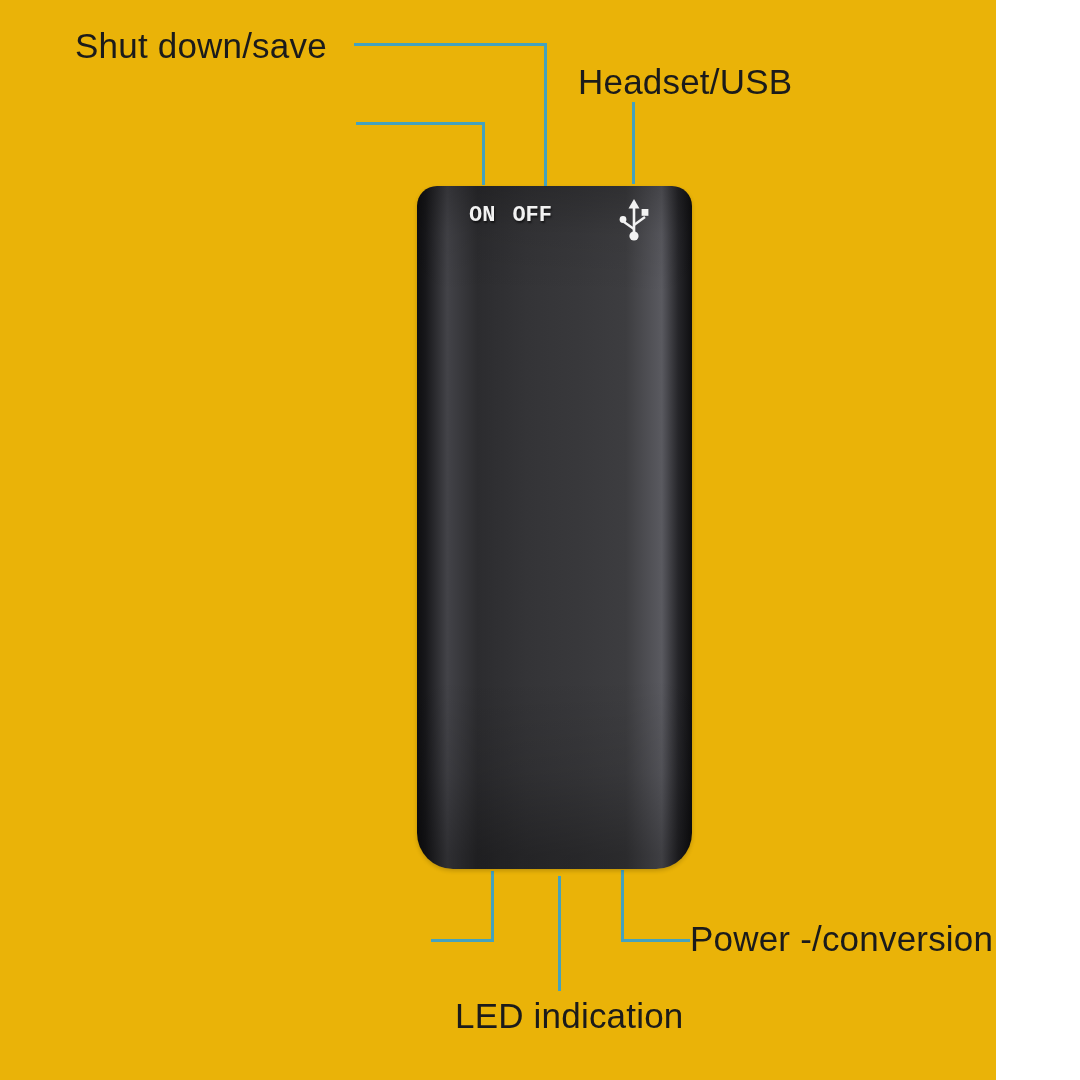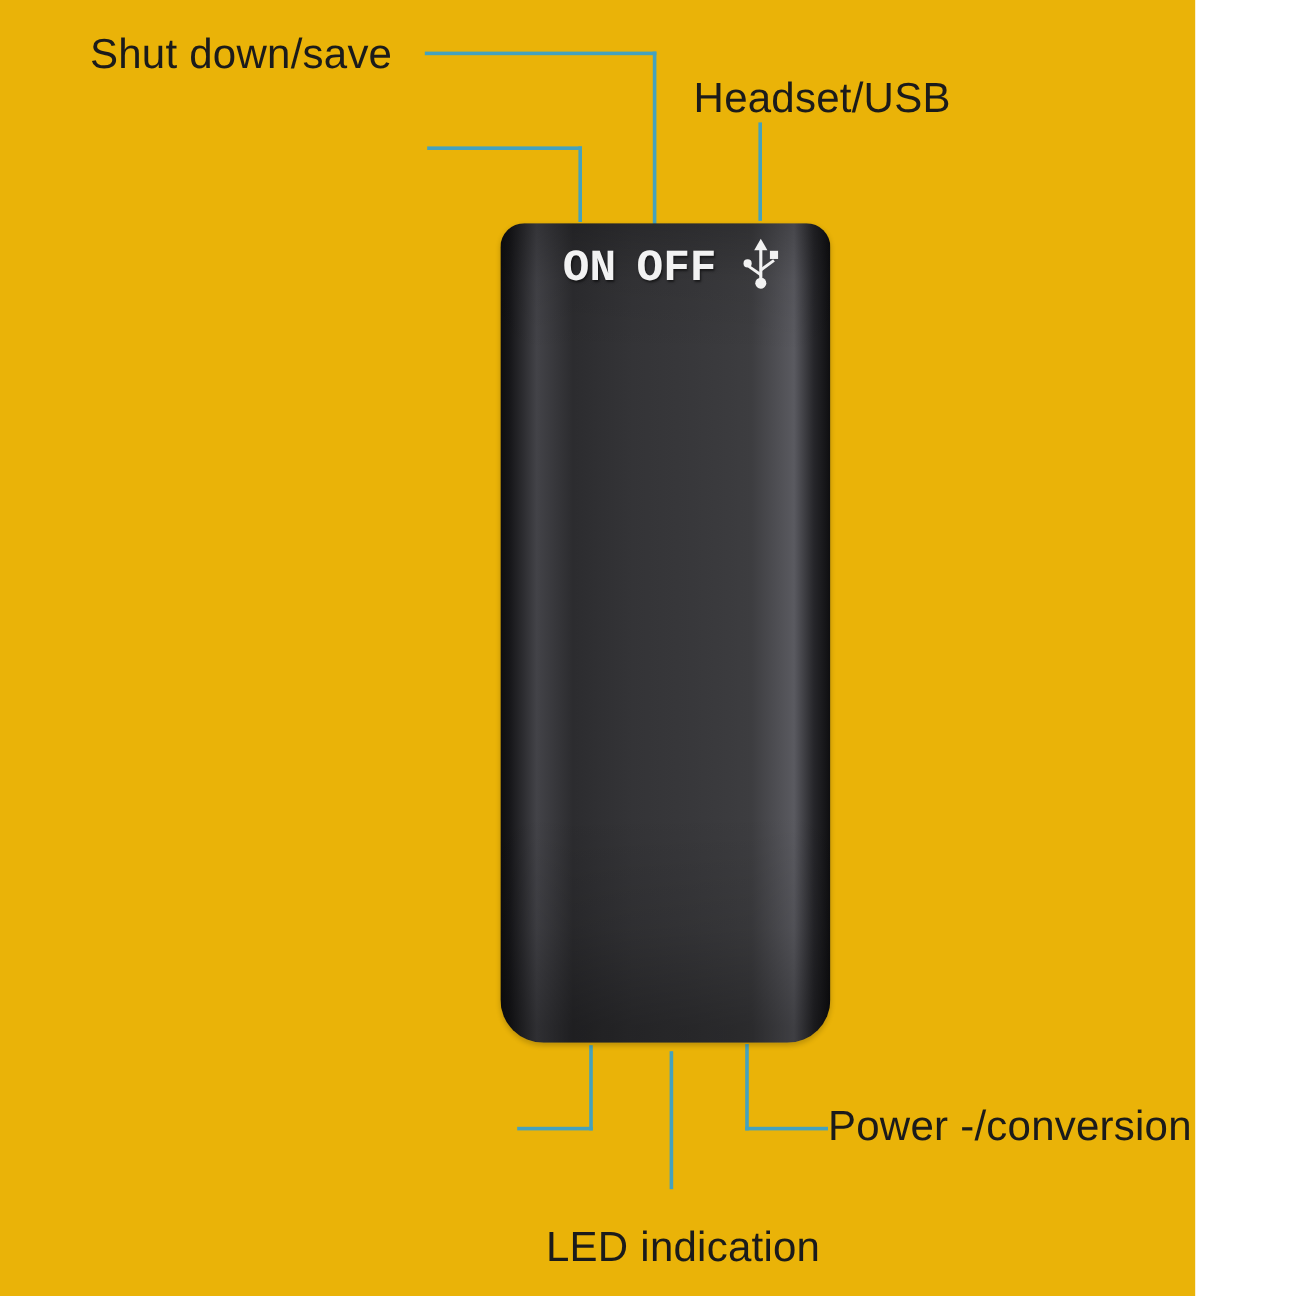--- a/index.html
+++ b/index.html
@@ -37,21 +37,21 @@
   .device-top-markings{
     position:absolute;
     left:0;top:0;width:100%;height:70px;
   }
   .on-off{
     position:absolute;
     left:52px;top:17px;
     display:flex;gap:17px;
     font-family:"Liberation Mono", monospace;
     font-weight:700;
-    font-size:37px;
+    font-size:22px;
     color:#f2f2f2;
     text-shadow:1px 2px 2px rgba(0,0,0,0.55);
   }
   .usb-icon{
     position:absolute;
     left:200px;top:12px;
   }
 </style>
 </head>
 <body>
@@ -59,21 +59,21 @@
 <div class="canvas">
 
   <div class="label" style="left:75px;top:26px;">Shut down/save</div>
 
 
   <div class="label" style="left:578px;top:62px;">Headset/USB</div>
 
 
   <div class="label" style="left:690px;top:919px;">Power -/conversion</div>
 
-  <div class="label" style="left:455px;top:996px;margin-top:24px;">LED indication</div>
+  <div class="label" style="left:455px;top:996px;">LED indication</div>
 
   <div class="line h-line" style="left:354px;top:43px;width:193px;"></div>
   <div class="line v-line" style="left:544px;top:43px;height:144px;"></div>
 
   <div class="line h-line" style="left:356px;top:122px;width:129px;"></div>
   <div class="line v-line" style="left:482px;top:122px;height:63px;"></div>
 
   <div class="line v-line" style="left:632px;top:102px;height:82px;"></div>
 
   <div class="line v-line" style="left:491px;top:871px;height:71px;"></div>

